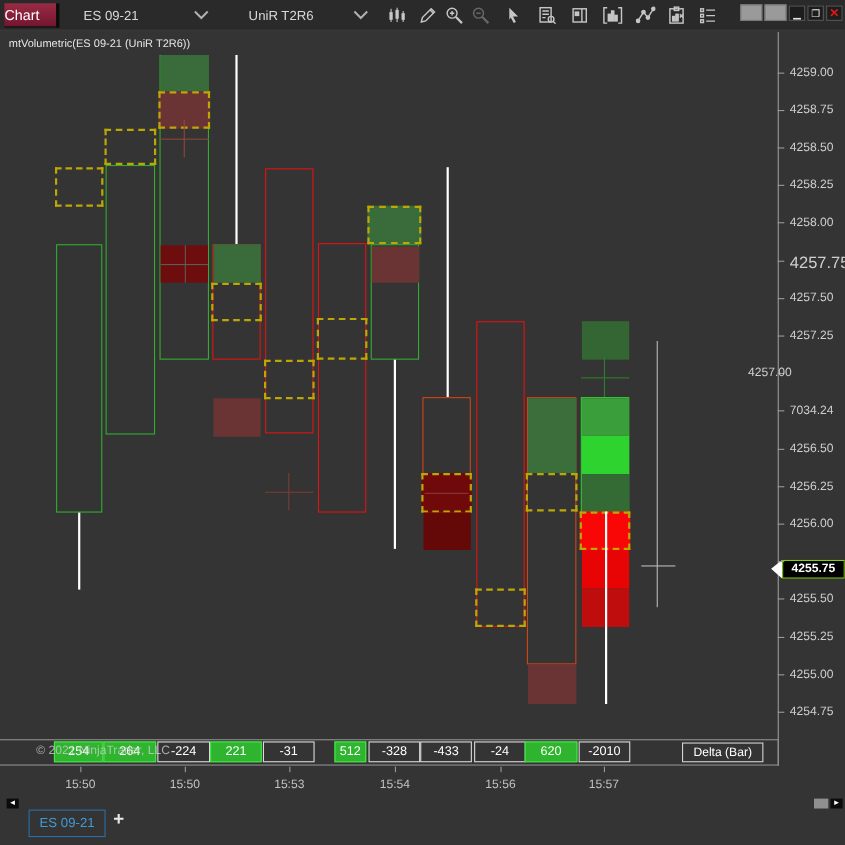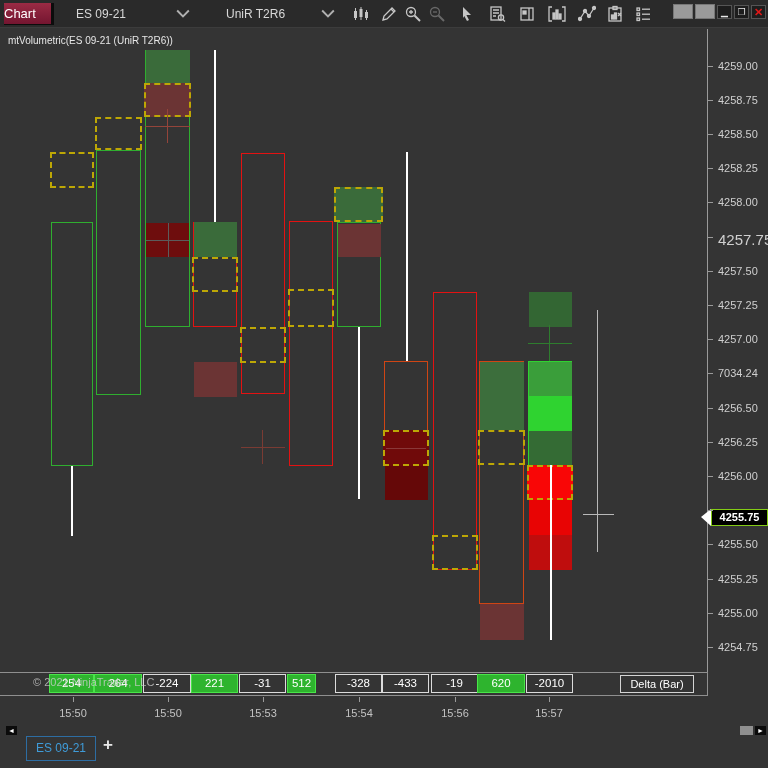--- a/index.html
+++ b/index.html
@@ -213,21 +213,21 @@
     <div class="abs" style="left: 718px; top: 162px; color: rgb(207, 207, 207); font-size: 11px;">4258.25</div>
     <div class="abs" style="left: 707px; top: 202px; width: 6px; height: 1px; background: rgb(154, 154, 154);"></div>
     <div class="abs" style="left: 718px; top: 196px; color: rgb(207, 207, 207); font-size: 11px;">4258.00</div>
     <div class="abs" style="left: 707px; top: 237px; width: 6px; height: 1px; background: rgb(154, 154, 154);"></div>
     <div class="abs" style="left: 718px; top: 231px; color: rgb(207, 207, 207); font-size: 15px;">4257.75</div>
     <div class="abs" style="left: 707px; top: 271px; width: 6px; height: 1px; background: rgb(154, 154, 154);"></div>
     <div class="abs" style="left: 718px; top: 265px; color: rgb(207, 207, 207); font-size: 11px;">4257.50</div>
     <div class="abs" style="left: 707px; top: 305px; width: 6px; height: 1px; background: rgb(154, 154, 154);"></div>
     <div class="abs" style="left: 718px; top: 299px; color: rgb(207, 207, 207); font-size: 11px;">4257.25</div>
     <div class="abs" style="left: 707px; top: 339px; width: 6px; height: 1px; background: rgb(154, 154, 154);"></div>
-    <div class="abs" style="left: 718px; top: 333px; color: rgb(207, 207, 207); font-size: 11px;">4257.00</div>
+    <div class="abs" style="left: 680px; top: 333px; color: rgb(207, 207, 207); font-size: 11px;">4257.00</div>
     <div class="abs" style="left: 707px; top: 373px; width: 6px; height: 1px; background: rgb(154, 154, 154);"></div>
     <div class="abs" style="left: 718px; top: 367px; color: rgb(207, 207, 207); font-size: 11px;">7034.24</div>
     <div class="abs" style="left: 707px; top: 408px; width: 6px; height: 1px; background: rgb(154, 154, 154);"></div>
     <div class="abs" style="left: 718px; top: 402px; color: rgb(207, 207, 207); font-size: 11px;">4256.50</div>
     <div class="abs" style="left: 707px; top: 442px; width: 6px; height: 1px; background: rgb(154, 154, 154);"></div>
     <div class="abs" style="left: 718px; top: 436px; color: rgb(207, 207, 207); font-size: 11px;">4256.25</div>
     <div class="abs" style="left: 707px; top: 476px; width: 6px; height: 1px; background: rgb(154, 154, 154);"></div>
     <div class="abs" style="left: 718px; top: 470px; color: rgb(207, 207, 207); font-size: 11px;">4256.00</div>
     <div class="abs" style="left: 707px; top: 510px; width: 6px; height: 1px; background: rgb(154, 154, 154);"></div>
     <div class="abs" style="left: 707px; top: 544px; width: 6px; height: 1px; background: rgb(154, 154, 154);"></div>
@@ -288,24 +288,24 @@
     <div class="abs" style="left: 529px; top: 500px; width: 43px; height: 35px; background: rgb(232, 4, 4);"></div>
     <div class="abs" style="left: 529px; top: 535px; width: 43px; height: 35px; background: rgb(191, 13, 13);"></div>
     <div class="abs" style="left: 550px; top: 465px; width: 2px; height: 175px; background: rgb(255, 255, 255);"></div>
     <div class="abs" style="left: 597px; top: 310px; width: 1px; height: 242px; background: rgb(185, 185, 185);"></div>
     <div class="abs" style="left: 583px; top: 514px; width: 31px; height: 1px; background: rgb(185, 185, 185);"></div>
     <div class="delta-box delta-pos" style="left: 49px; width: 45px;">254</div>
     <div class="delta-box delta-pos" style="left: 94px; width: 48px;">264</div>
     <div class="delta-box" style="left: 143px; width: 48px;">-224</div>
     <div class="delta-box delta-pos" style="left: 191px; width: 47px;">221</div>
     <div class="delta-box" style="left: 239px; width: 47px;">-31</div>
-    <div class="delta-box delta-pos" style="left: 287px; width: 29px;">512</div>
+    <div class="delta-box delta-pos" style="left: 304px; width: 29px;">512</div>
     <div class="delta-box" style="left: 335px; width: 47px;">-328</div>
     <div class="delta-box" style="left: 382px; width: 47px;">-433</div>
-    <div class="delta-box" style="left: 431px; width: 47px;">-19</div>
+    <div class="delta-box" style="left: 431px; width: 47px;">-24</div>
     <div class="delta-box delta-pos" style="left: 477px; width: 48px;">620</div>
     <div class="delta-box" style="left: 526px; width: 47px;">-2010</div>
     <div class="t-tick" style="left: 73px;"></div>
     <div class="t-lbl" style="left: 73px;">15:50</div>
     <div class="t-tick" style="left: 168px;"></div>
     <div class="t-lbl" style="left: 168px;">15:50</div>
     <div class="t-tick" style="left: 263px;"></div>
     <div class="t-lbl" style="left: 263px;">15:53</div>
     <div class="t-tick" style="left: 359px;"></div>
     <div class="t-lbl" style="left: 359px;">15:54</div>

